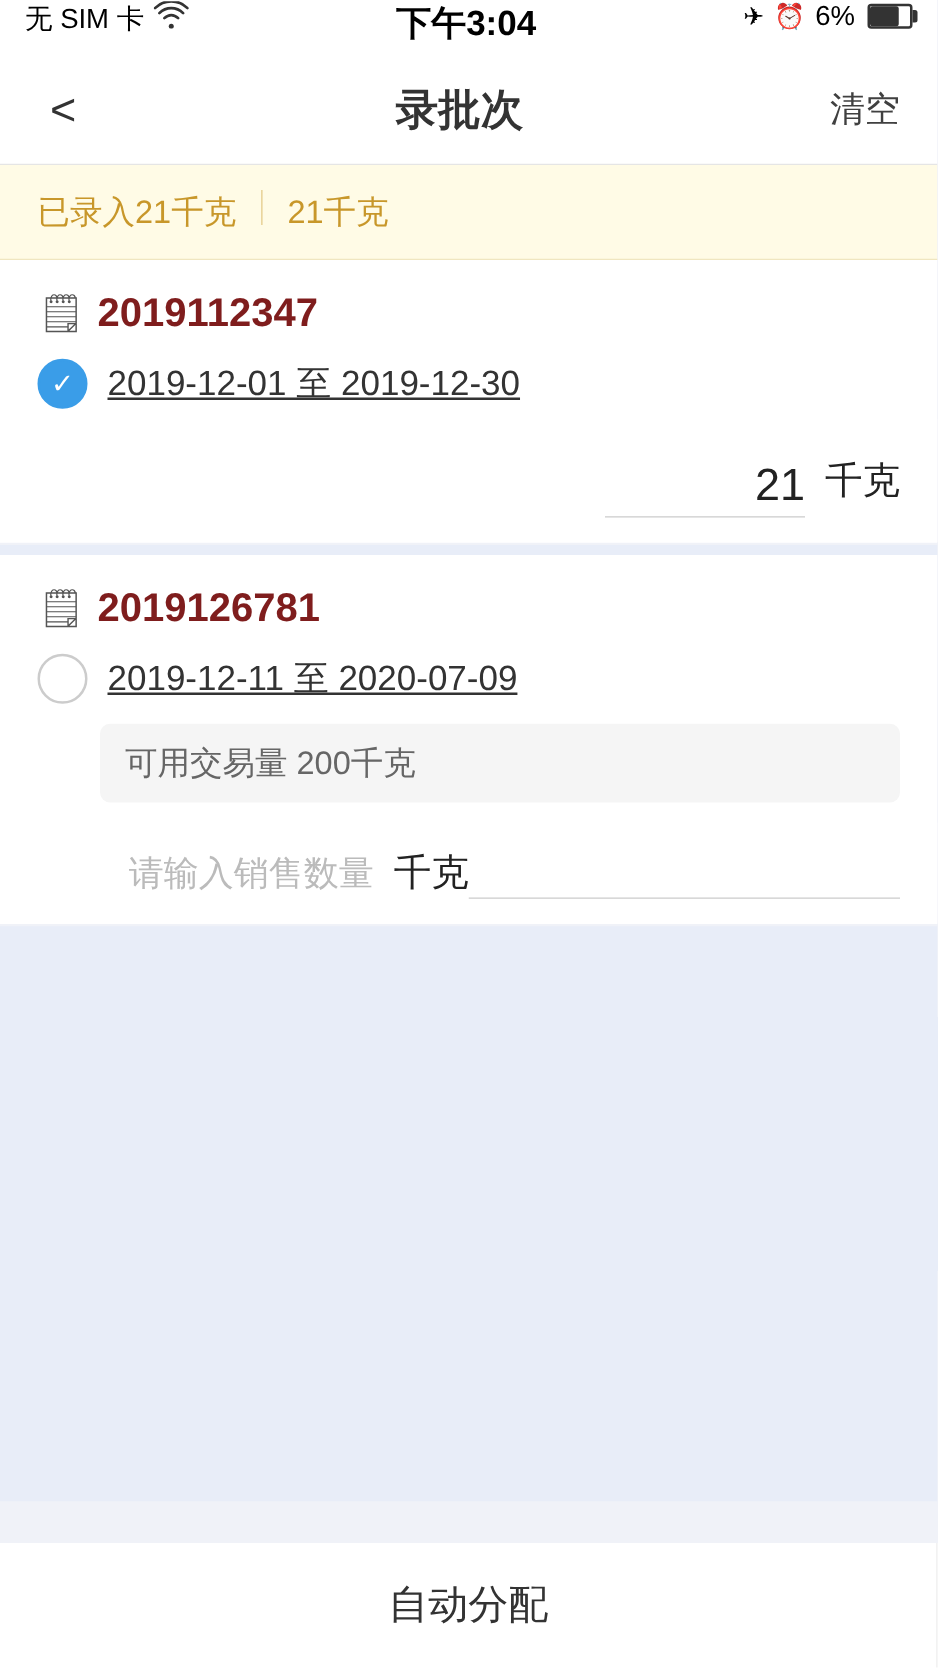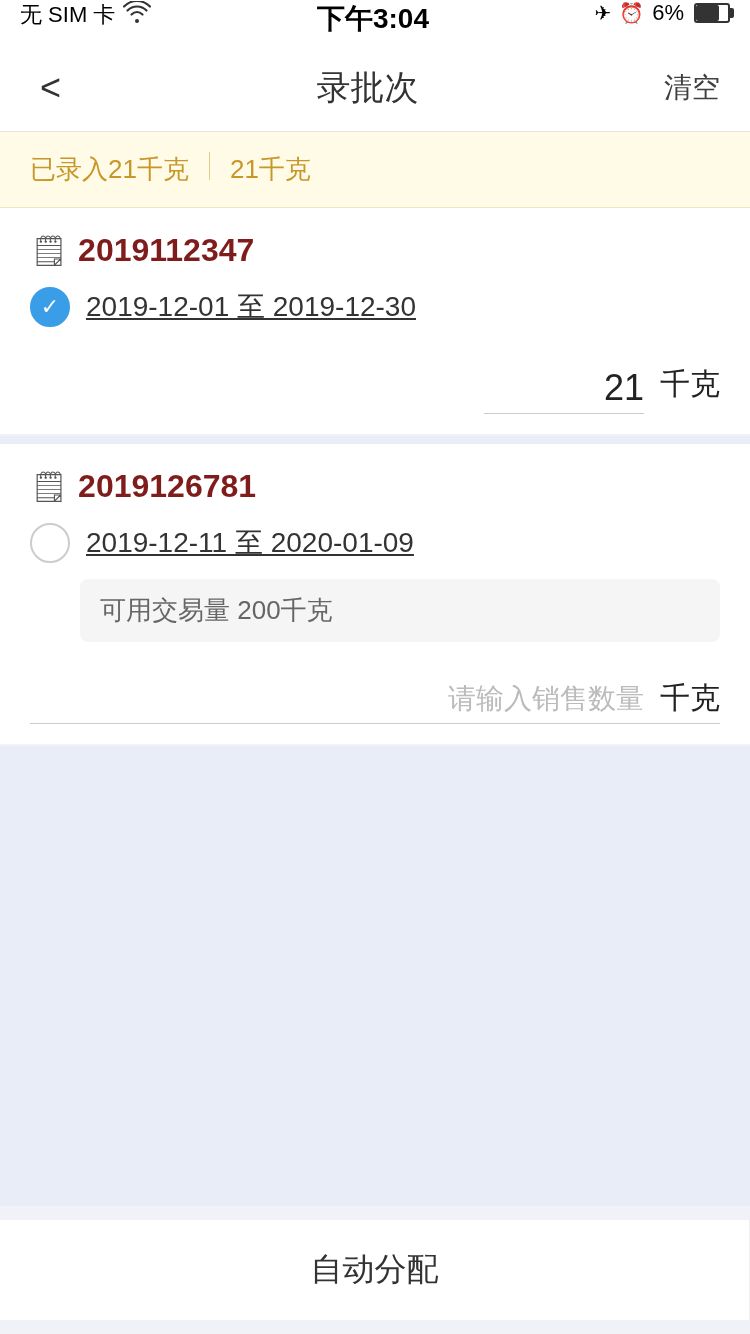--- a/index.html
+++ b/index.html
@@ -45,21 +45,21 @@
       border-bottom: 1px solid #e5e5e5;
     }
     .nav-back {
       font-size: 36px;
       color: #333;
       cursor: pointer;
       padding: 10px;
     }
     .nav-title {
       font-size: 34px;
-      font-weight: 400;
+      font-weight: 700;
       color: #333;
     }
     .nav-action {
       font-size: 28px;
       color: #404040;
       cursor: pointer;
     }
 
     
     .info-banner {
@@ -177,21 +177,21 @@
       flex: 1;
       background: #e8edf8;
       min-height: 460px;
     }
 
     
     .bottom-bar {
       display: flex;
       height: 100px;
       position: fixed;
-      bottom: 14px;
+      bottom: 0;
       width: 750px;
       background: #fff;
     }
     .btn-auto {
       flex: 1;
       display: flex;
       align-items: center;
       justify-content: center;
       background: #fff;
       font-size: 32px;
@@ -274,26 +274,26 @@
 
 <div class="separator-blue"></div>
 
 <div class="batch-item">
   <div class="batch-header">
     <span class="batch-icon">🗒</span>
     <span class="batch-id">2019126781</span>
   </div>
   <div class="batch-date-row">
     <div class="radio-circle"></div>
-    <span class="batch-date">2019-12-11 至 2020-01-09</span>
+    <span class="batch-date">2019-12-11 至 2020-07-09</span>
   </div>
   <div class="available-qty">可用交易量 200千克</div>
 
   <div class="qty-input-row">
-    <div style="display:flex; flex-direction:column; align-items:flex-end; position:relative; flex:1; justify-content:flex-end;">
+    <div style="display:flex; align-items:flex-end; position:relative; flex:1; justify-content:flex-end;">
       <div style="display:flex; align-items:center; justify-content:flex-end; width:100%; gap:16px;">
         <span class="qty-placeholder">请输入销售数量</span>
         <span class="qty-unit">千克</span>
       </div>
       <div style="width:100%; height:1px; background:#ccc; margin-top:4px;"></div>
     </div>
   </div>
 </div>
 
 <div class="bottom-spacer"></div>

